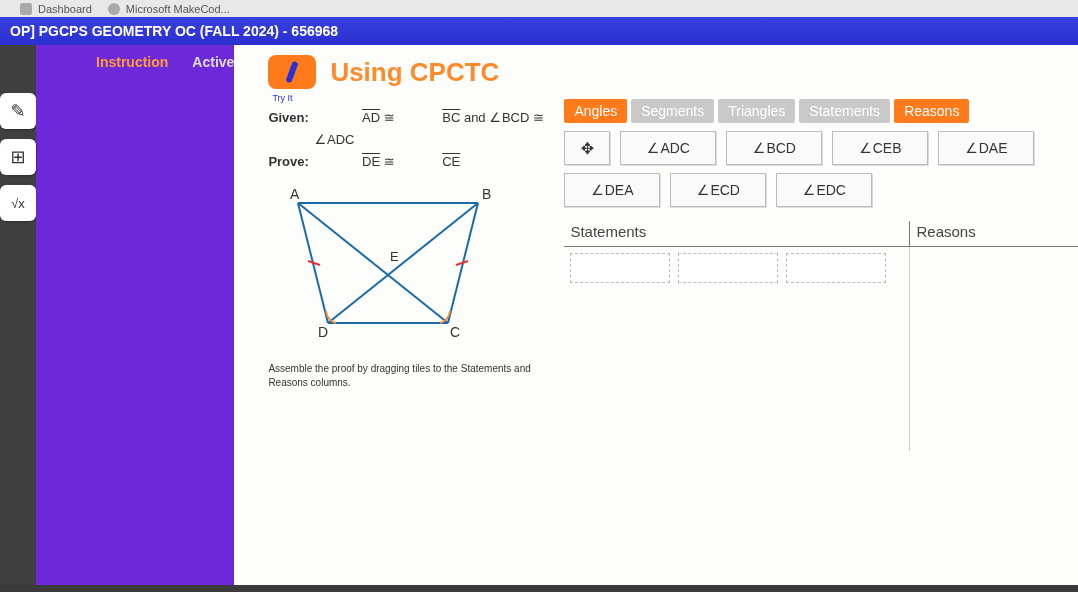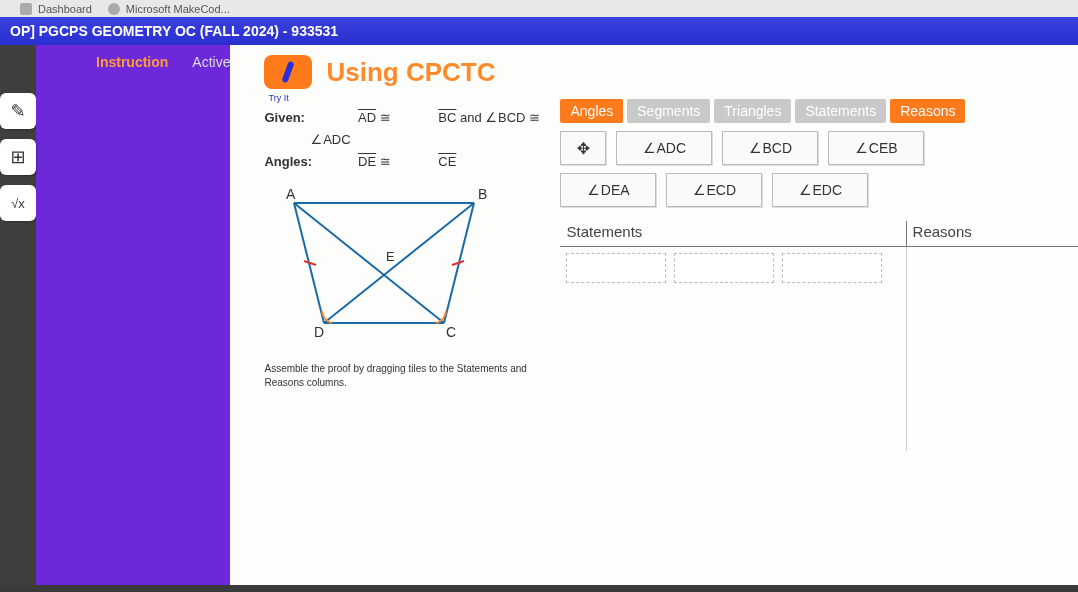--- a/index.html
+++ b/index.html
@@ -61,21 +61,21 @@
   }
   .instruction-bar {
     height: 34px;
     color: #fff;
     display:flex; align-items:center;
     padding-left: 60px;
     font-size: 14px;
     gap: 24px;
   }
   .instruction-bar .inst { color:#ff9a3c; font-weight:bold;}
-  .instruction-bar .act { color:#ddd; font-weight:normal;}
+  .instruction-bar .act { color:#ddd; font-weight:bold;}
   .content {
     background: #fdfdfb;
     flex:1;
     padding: 10px 0 0 0;
     display:flex;
   }
   .left-panel {
     width: 330px;
     padding: 0 14px 0 34px;
     font-size: 13px;
@@ -178,21 +178,21 @@
     <span class="tab-ico"></span>
     <span>Dashboard</span>
   </div>
   <div class="tab">
     <span class="tab-ico" style="border-radius:50%;"></span>
     <span>Microsoft MakeCod...</span>
   </div>
 </div>
 
 <div class="course-bar">
-  <span>OP] PGCPS GEOMETRY OC (FALL 2024) - 933531</span>
+  <span>OP] PGCPS GEOMETRY OC (FALL 2024) - 656968</span>
 </div>
 
 <div class="app-shell">
 
   <div class="left-rail">
     <div class="rail-btn">
       <span>✎</span>
     </div>
     <div class="rail-btn" style="position:relative;">
       <span>⊞</span>
@@ -226,21 +226,21 @@
             <span class="cong"></span>
             <span class="overline">BC</span>
             <span> and </span>
             <span class="angle">BCD</span>
             <span> ≅</span>
           </div>
           <div style="padding-left:46px;">
             <span class="angle">ADC</span>
           </div>
           <div>
-            <span class="lbl">Angles:</span>
+            <span class="lbl">Prove:</span>
             <span class="overline">DE</span>
             <span class="cong"></span>
             <span class="overline">CE</span>
           </div>
         </div>
 
         <div class="figure">
           <svg width="230" height="160" viewBox="0 0 230 160">
             <polyline points="20,20 200,20" stroke="#1a6aa8" stroke-width="2" fill="none"></polyline>
             <polyline points="20,20 50,140" stroke="#1a6aa8" stroke-width="2" fill="none"></polyline>
@@ -280,20 +280,23 @@
           <div class="tile-row">
             <div class="tile move">✥</div>
             <div class="tile">
                 <span class="angle">ADC</span>
               </div>
             <div class="tile">
                 <span class="angle">BCD</span>
               </div>
             <div class="tile">
                 <span class="angle">CEB</span>
+              </div>
+            <div class="tile">
+                <span class="angle">DAE</span>
               </div>
           </div>
           <div class="tile-row">
             <div class="tile">
                 <span class="angle">DEA</span>
               </div>
             <div class="tile">
                 <span class="angle">ECD</span>
               </div>
             <div class="tile">

